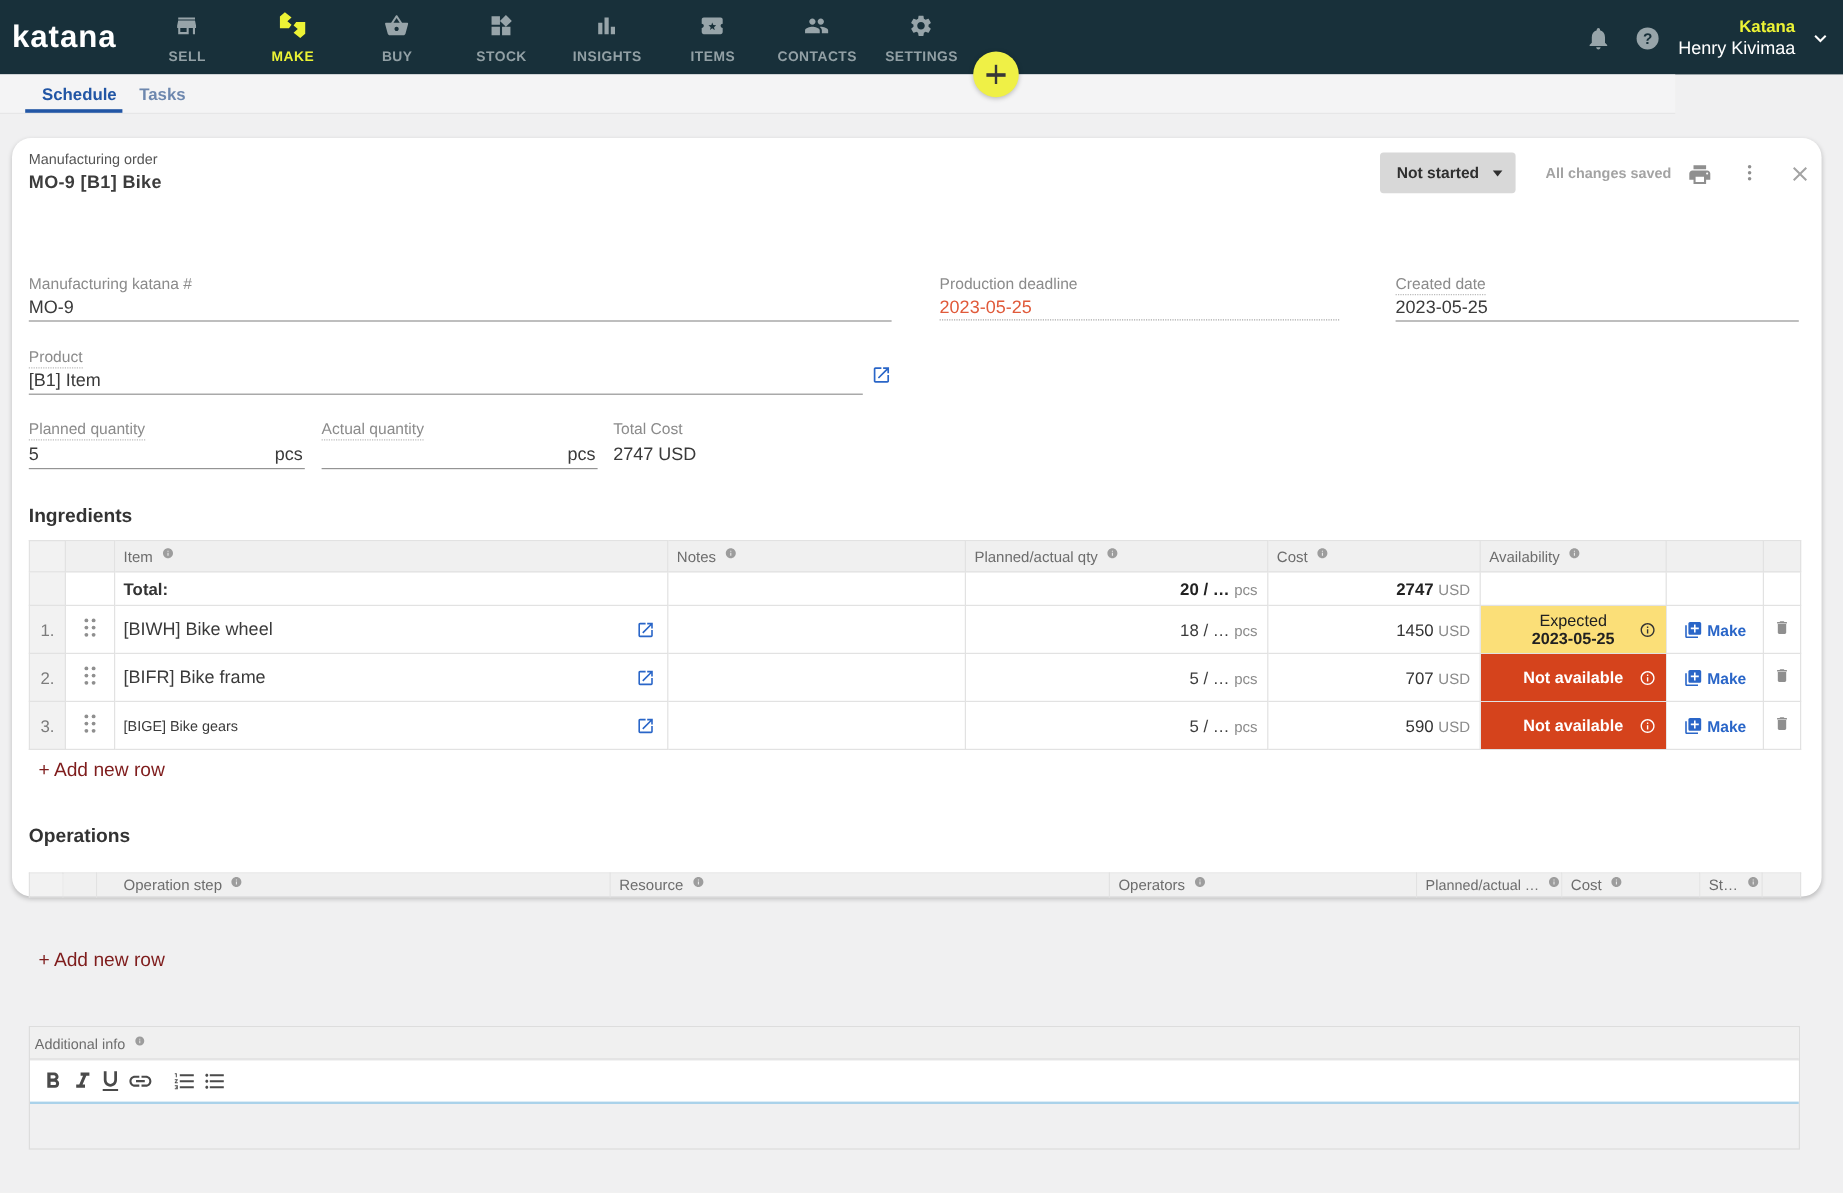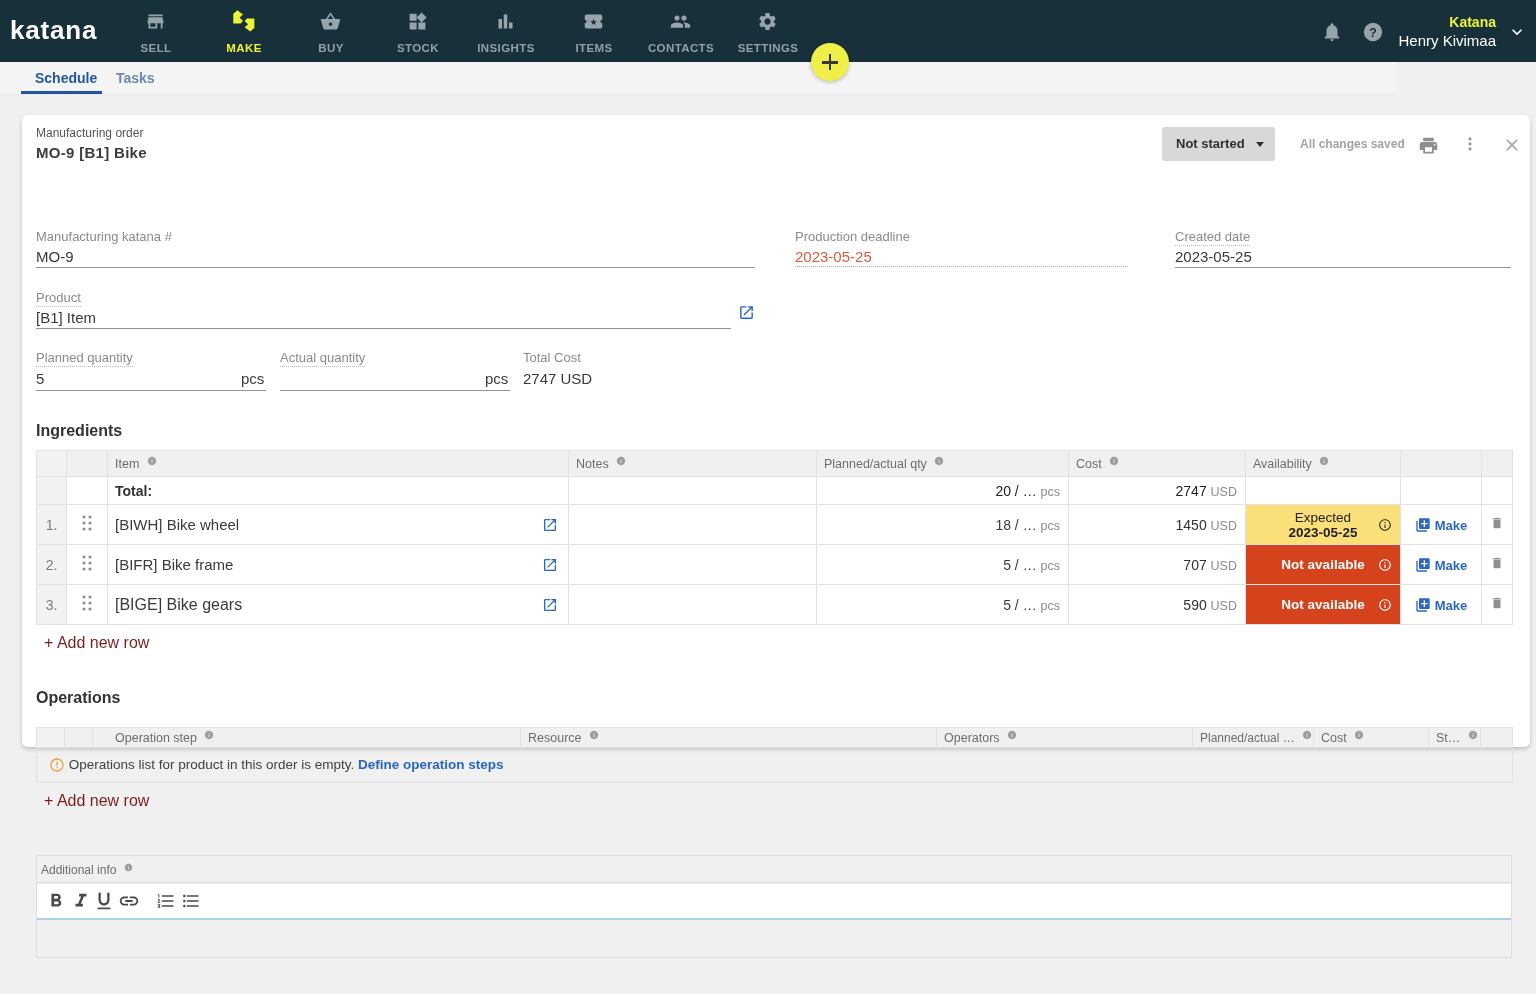--- a/index.html
+++ b/index.html
@@ -19,21 +19,21 @@
 
 .subnav{position:absolute;left:0;top:62px;width:1396px;height:33px;background:#f4f4f5;border-bottom:1px solid #e6e6e7}
 .sn-tab{position:absolute;top:8px;font-size:14px;font-weight:bold}
 .sn-tab.act{color:#2256a5}
 .sn-tab.ina{color:#6d87ae}
 .sn-underline{position:absolute;left:21px;top:29px;width:81px;height:3px;background:#2256a5}
 .fab{position:absolute;left:811px;top:43px;width:38px;height:38px;border-radius:50%;background:#eff046;box-shadow:0 1px 4px rgba(0,0,0,.25);z-index:50}
 .fab:before{content:"";position:absolute;left:11px;top:18px;width:16px;height:2.5px;background:#373737}
 .fab:after{content:"";position:absolute;left:17.75px;top:11px;width:2.5px;height:16px;background:#373737}
 
-.card{position:absolute;left:22px;top:115px;width:1508px;height:632px;background:#fff;border-radius:6px;box-shadow:0 2px 4px rgba(0,0,0,.22)}
+.card{position:absolute;left:10px;top:115px;width:1508px;height:632px;background:#fff;border-radius:16px;box-shadow:0 2px 4px rgba(0,0,0,.22)}
 .mo-lbl{position:absolute;left:14px;top:11px;font-size:12px;color:#555}
 .mo-title{position:absolute;left:14px;top:29px;font-size:15px;font-weight:bold;color:#3c3c3c;letter-spacing:.3px}
 .btn-status{position:absolute;left:1140px;top:12px;width:113px;height:34px;background:#d8d8d8;border-radius:3px;font-size:13px;font-weight:bold;color:#2f2f2f;line-height:34px;padding-left:14px}
 .btn-status .car{position:absolute;right:11px;top:15px;width:0;height:0;border-left:4.5px solid transparent;border-right:4.5px solid transparent;border-top:5.5px solid #2f2f2f}
 .saved{position:absolute;left:1278px;top:22px;font-size:12px;font-weight:bold;color:#a3a3a3}
 .hd-ic{position:absolute;top:20px}
 
 .tabstrip{position:absolute;left:0;top:58px;width:1508px;height:42px;background:#cfd8ea}
 .pill{position:absolute;top:5px;height:31px;border-radius:4px;font-size:12px;font-weight:bold;color:#333;line-height:31px;text-align:center;white-space:nowrap}
 .pill.sum{left:10px;width:101px;background:#fff}
@@ -56,21 +56,21 @@
 .ing td,.ing th{border:1px solid #e2e2e2;padding:0;font-size:14px;vertical-align:middle}
 tr.hdr{height:26px;background:#f0f0f0}
 tr.hdr .hlbl{font-size:12.5px;color:#6d6d6d;font-weight:normal;text-align:left}
 .cA{background:#f2f2f2}
 tr.total{height:28px}
 tr.irow{height:40px}
 .rownum{font-size:13px;color:#7c7c7c;text-align:center}
 .ing td.itemcell,.ops td.itemcell{padding-left:7px}
 .ing td.qty{text-align:right;padding-right:8px}
 .qnum{color:#3b3b3b}
-.qbold{font-weight:normal;color:#222}
+.qbold{font-weight:bold;color:#222}
 .qunit{font-size:12.5px;color:#8b8b8b}
 .avail{color:#212121;text-align:center;position:relative}
 .av-exp{background:#fbdf78}
 .av-not{background:#d5431c;color:#fff}
 .mkcell{text-align:center}
 .mk{color:#2a66c8;font-size:13px;font-weight:bold}
 .ops{position:absolute;left:14px;top:612px;width:1476px}
 .ops td,.ops th{border:1px solid #e2e2e2;padding:0;font-size:13px;vertical-align:middle;white-space:nowrap;overflow:hidden}
 .ops tr.hdr{height:20px}
 .warnrow{height:35px}
@@ -339,21 +339,21 @@
             </svg> <span class="mk">Make</span></td>
       <td style="text-align:center"><svg width="14" height="14" viewBox="0 0 24 24">
               <use href="#i-del" fill="#8f8f8f"></use>
             </svg></td>
     </tr>
     <tr class="irow">
       <td class="cA rownum">3.</td>
       <td style="text-align:center"><svg width="16" height="18" viewBox="0 0 16 18">
               <use href="#i-drag" fill="#8f8f8f"></use>
             </svg></td>
-      <td class="itemcell" style="font-size:16px;color:#3a3a3a;position:relative">[BIGE] Bike gears<svg class="abs" style="right:10px;top:12px" width="16" height="16" viewBox="0 0 24 24">
+      <td class="itemcell" style="font-size:12px;color:#3a3a3a;position:relative">[BIGE] Bike gears<svg class="abs" style="right:10px;top:12px" width="16" height="16" viewBox="0 0 24 24">
               <use href="#i-ext" fill="#2a66c8"></use>
             </svg></td>
       <td></td>
       <td class="qty"><span class="qnum">5 / … </span><span class="qunit">pcs</span></td>
       <td class="qty"><span style="color:#333">590 </span><span class="qunit">USD</span></td>
       <td class="avail av-not">
             <div style="font-size:13.5px;font-weight:bold">Not available</div>
             <svg class="abs" style="right:8px;top:13px" width="14" height="14" viewBox="0 0 24 24">
               <use href="#i-infoo" fill="#fff"></use>
             </svg>
@@ -399,28 +399,20 @@
               <use href="#i-info" fill="#9d9d9d"></use>
             </svg></td>
       <td class="hlbl itemcell">Cost <svg class="iinfo" width="10" height="10" viewBox="0 0 24 24">
               <use href="#i-info" fill="#9d9d9d"></use>
             </svg></td>
       <td class="hlbl itemcell">St… <svg class="iinfo" width="10" height="10" viewBox="0 0 24 24">
               <use href="#i-info" fill="#9d9d9d"></use>
             </svg></td>
       <td></td>
     </tr>
-    <tr class="warnrow">
-      <td colspan="9" style="padding-left:12px">
-        <svg style="vertical-align:-4px" width="16" height="16" viewBox="0 0 24 24">
-              <use href="#i-erro" fill="#e8a33d"></use>
-            </svg>
-        <span class="warntext"> Operations list for product in this order is empty. </span><span class="deflink">Define operation steps</span>
-      </td>
-    </tr>
   </tbody>
     </table>
   <div class="addrow" style="top:677px">+ Add new row</div>
 
   <div class="addinfo">
     <div class="ai-head">
         <div class="ai-lbl">Additional info <svg class="iinfo" width="9" height="9" viewBox="0 0 24 24">
             <use href="#i-info" fill="#9d9d9d"></use>
           </svg></div>
       </div>

